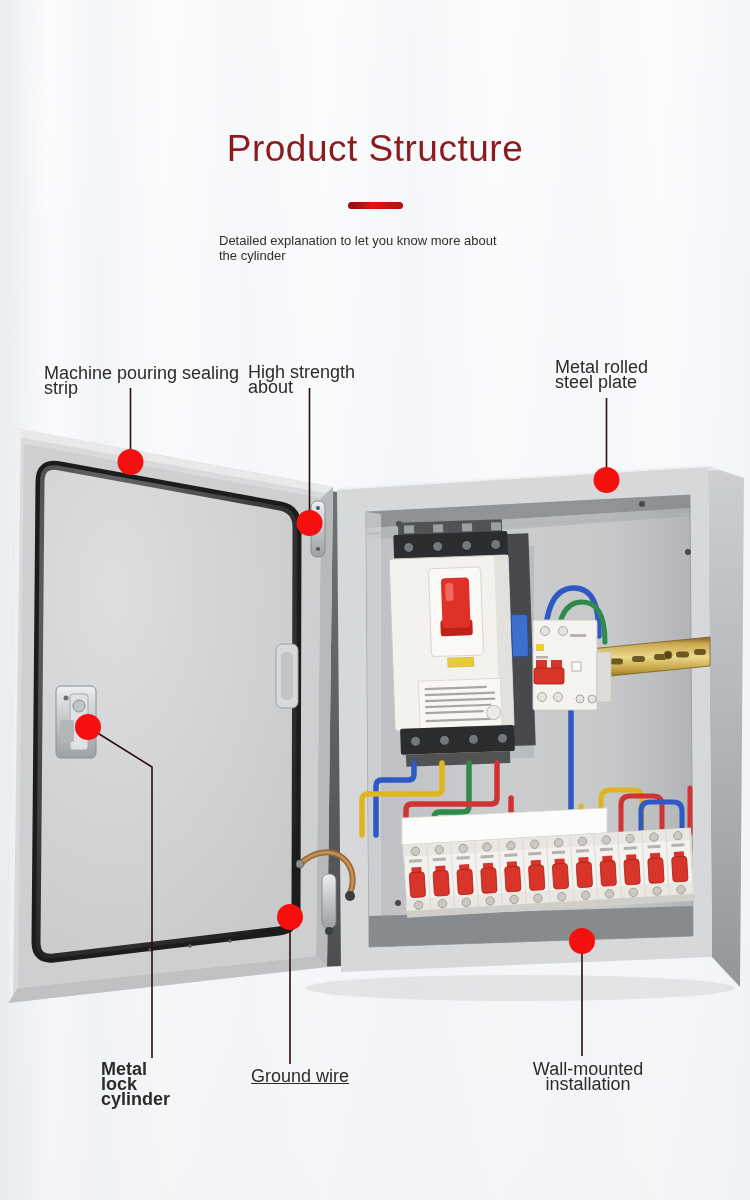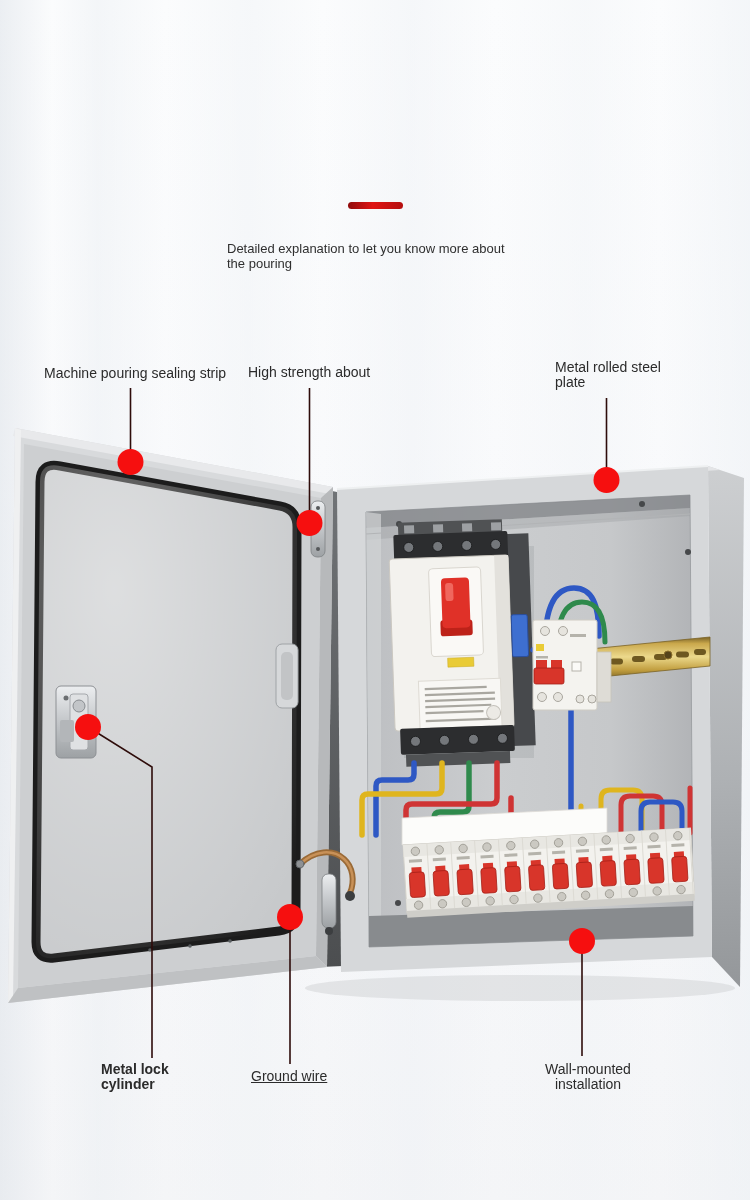--- a/index.html
+++ b/index.html
@@ -17,39 +17,40 @@
   }
   .page-title{
     position:absolute;left:0;right:0;top:128px;text-align:center;
     font-size:37px;font-weight:normal;letter-spacing:.5px;color:#8d1b1e;margin:0;
   }
   .accent-bar{
     position:absolute;left:348px;top:202px;width:55px;height:7px;border-radius:4px;
     background:linear-gradient(90deg,#8f0c0c,#e01414 45%,#b50f0f);
   }
   .subtitle{
-    position:absolute;left:215px;top:229px;width:330px;margin:12px;
+    position:absolute;left:215px;top:229px;width:330px;margin:4px;
     font-size:13px;line-height:15px;color:#2f2f2f;
   }
-  .lbl{position:absolute;font-size:14px;line-height:15px;color:#2b2b2b;}
+  .lbl{position:absolute;font-size:18px;line-height:15px;color:#2b2b2b;}
   .c1{left:44px;top:366px;width:200px;}
   .c2{left:248px;top:365px;width:140px;}
   .c3{left:555px;top:360px;width:110px;}
   .c4{left:101px;top:1062px;width:84px;font-weight:bold;}
   .c5{left:251px;top:1069px;width:100px;text-decoration:underline;}
   .c6{left:532px;top:1062px;width:112px;text-align:center;}
   svg.scene{position:absolute;left:0;top:0;}
 </style>
 </head>
 <body>
 
 <div class="stage">
 
+  <h1 class="page-title">Product Structure</h1>
   <div class="accent-bar"></div>
-  <p class="subtitle"><span>Detailed explanation to let you know more about</span><br><span>the pouring</span></p>
+  <p class="subtitle"><span>Detailed explanation to let you know more about</span><br><span>the cylinder</span></p>
 
   <svg class="scene" width="750" height="1200" viewBox="0 0 750 1200">
     <defs>
       <linearGradient id="gMetal" x1="0" y1="0" x2="0" y2="1">
         <stop offset="0" stop-color="#eceef0"></stop>
           <stop offset=".5" stop-color="#c3c6c9"></stop>
           <stop offset="1" stop-color="#9da1a4"></stop>
       </linearGradient>
       <linearGradient id="gSide" x1="0" y1="0" x2="0" y2="1">
         <stop offset="0" stop-color="#cdcfd1"></stop>

